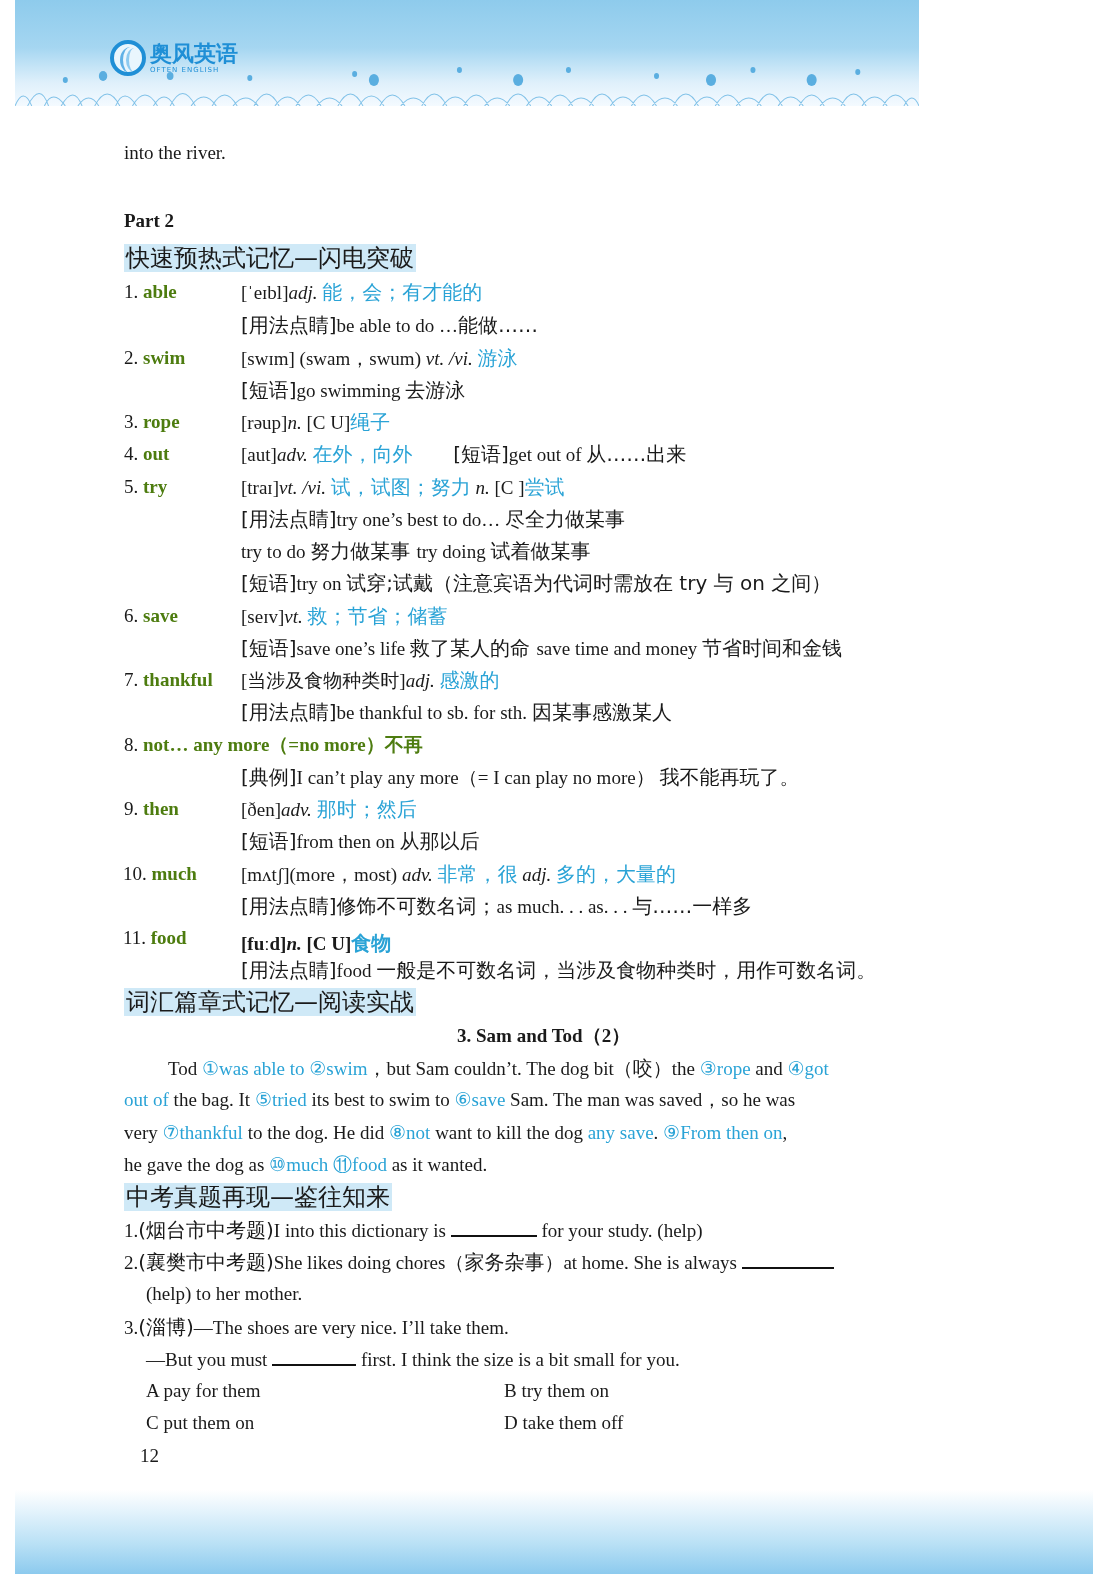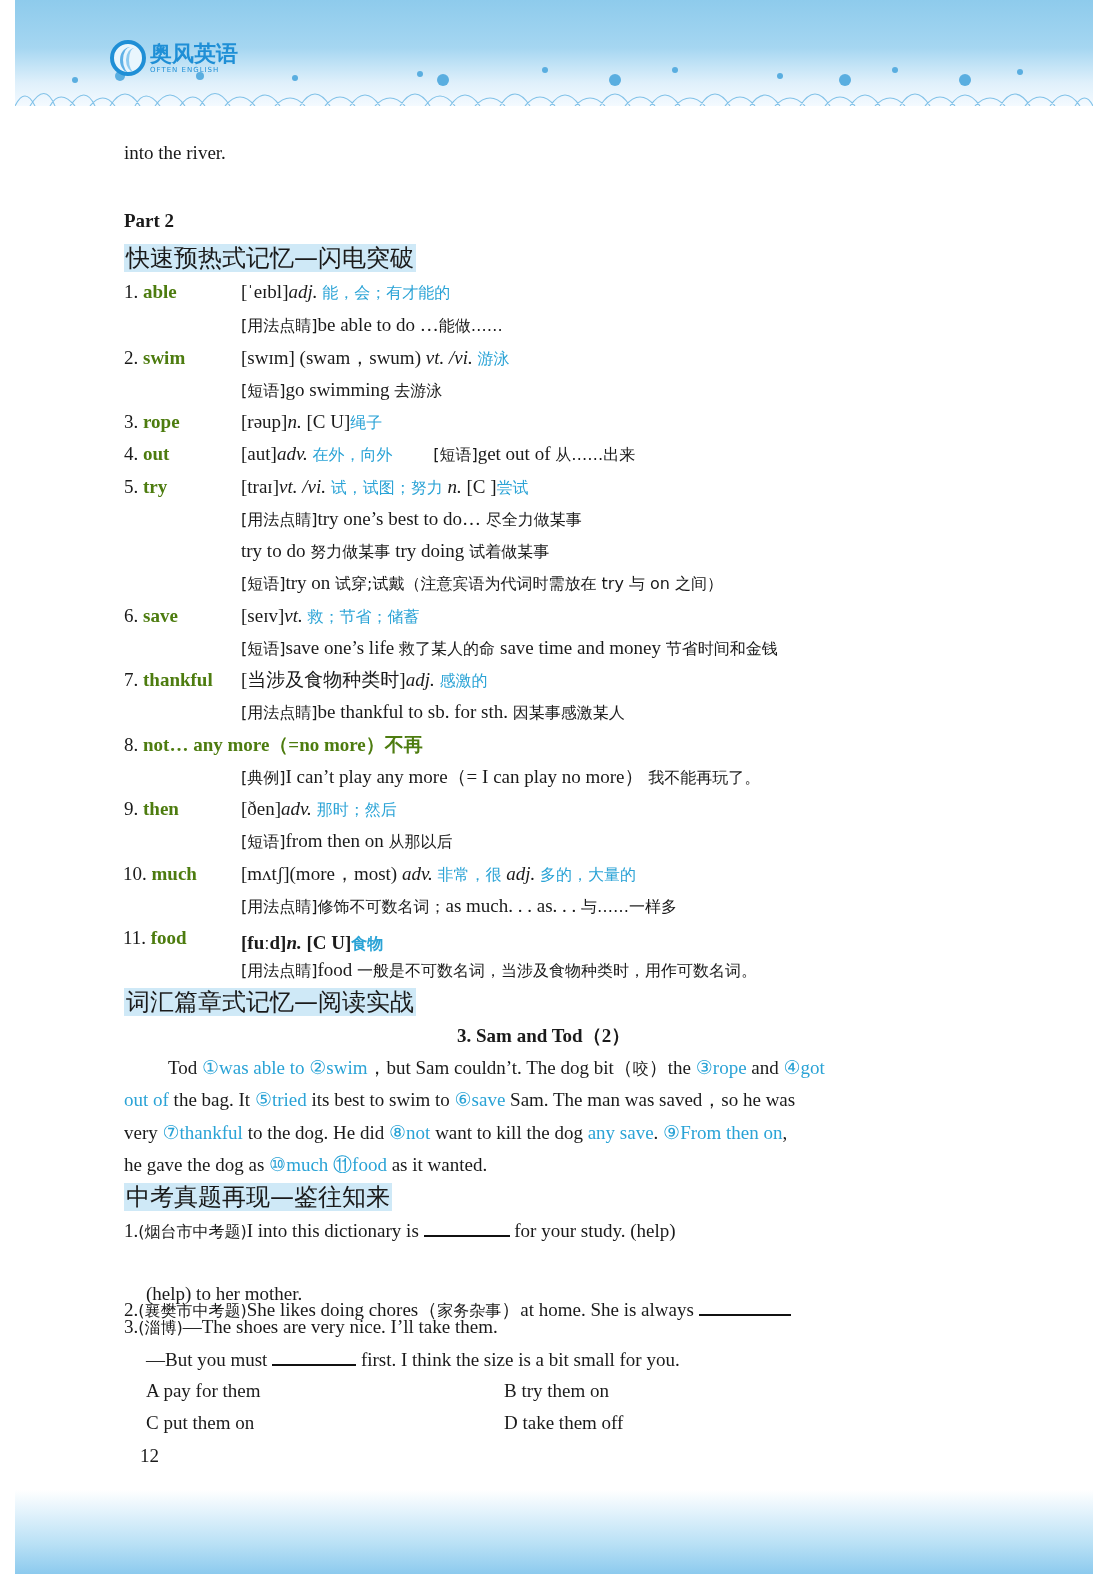--- a/index.html
+++ b/index.html
@@ -3,21 +3,21 @@
 <meta charset="utf-8">
 <style>
   html, body { margin: 0; padding: 0; }
   body {
     width: 1109px; height: 1591px; position: relative; overflow: hidden;
     background: #ffffff;
     font-family: "Liberation Serif", "DejaVu Serif", serif;
     color: #1a1a1a;
   }
   .header-band {
-    position: absolute; left: 15px; top: 0; width: 1078px; height: 106px;
+    position: absolute; left: 15px; top: 0; width: 904px; height: 106px;
     background: linear-gradient(to bottom, #8ecbec 0%, #a5d6f1 45%, #dff0fb 78%, #f4faff 100%);
     overflow: hidden;
   }
   .grass {
     position: absolute; left: 0; bottom: 0; width: 100%; height: 40px;
   }
   .logo {
     position: absolute; left: 95px; top: 40px; display: flex; align-items: center;
   }
   .logo-ring {
@@ -54,21 +54,21 @@
   .line { position: absolute; left: 0; white-space: nowrap; line-height: 26px; }
   .blue { color: #2aa3d6; }
   .hw { color: #4d7c0f; font-weight: bold; }
   .bold { font-weight: bold; }
   .sec-head {
     background: #cfe9f7; padding: 0 2px; font-family: "DejaVu Sans", sans-serif; font-size: 24px;
   }
   .ind { left: 117px; }
   .blank { display: inline-block; border-bottom: 2px solid #111; height: 18px; vertical-align: baseline; }
   .it { font-style: italic; }
-  .cn { font-family: "DejaVu Sans", sans-serif; font-size: 16px; }
+  .cn { font-family: "DejaVu Sans", sans-serif; font-size: 20px; }
 </style>
 </head>
 <body>
 
 <div class="header-band">
   <svg class="grass" viewBox="0 0 1078 40" preserveAspectRatio="none">
     <g stroke="#6fb8e4" stroke-width="1.2" fill="none" opacity="0.85">
       <path d="M0 40 Q10 20 20 40 M15 40 Q30 15 40 40 M35 40 Q45 22 60 40 M55 40 Q70 18 80 40 M75 40 Q88 24 100 40 M95 40 Q110 16 125 40 M120 40 Q130 20 145 40 M140 40 Q155 18 170 40 M165 40 Q178 22 190 40 M185 40 Q200 15 215 40 M210 40 Q225 22 240 40 M235 40 Q250 18 265 40 M260 40 Q275 24 290 40 M285 40 Q300 16 315 40 M310 40 Q325 22 340 40 M335 40 Q350 18 365 40 M360 40 Q375 24 390 40 M385 40 Q400 16 415 40 M410 40 Q425 20 440 40 M435 40 Q450 18 465 40 M460 40 Q475 24 490 40 M485 40 Q500 16 515 40 M510 40 Q525 22 540 40 M535 40 Q550 18 565 40 M560 40 Q575 24 590 40 M585 40 Q600 16 615 40 M610 40 Q625 22 640 40 M635 40 Q650 18 665 40 M660 40 Q675 24 690 40 M685 40 Q700 16 715 40 M710 40 Q725 22 740 40 M735 40 Q750 18 765 40 M760 40 Q775 24 790 40 M785 40 Q800 16 815 40 M810 40 Q825 22 840 40 M835 40 Q850 18 865 40 M860 40 Q875 24 890 40 M885 40 Q900 16 915 40 M910 40 Q925 22 940 40 M935 40 Q950 18 965 40 M960 40 Q975 24 990 40 M985 40 Q1000 16 1015 40 M1010 40 Q1025 22 1040 40 M1035 40 Q1050 18 1065 40 M1060 40 Q1070 24 1078 40"></path>
     </g>
     <g fill="#5aaee0">
@@ -232,21 +232,21 @@
       <span>he gave the dog as </span><span class="blue">⑩much </span><span class="blue">⑪food</span><span> as it wanted.</span>
     </div>
   </div>
 
   <div class="line" style="top:1184px;"><span class="sec-head">中考真题再现—鉴往知来</span></div>
 
   <div class="line" style="top:1217px;">
     <span>1.</span><span class="cn">(烟台市中考题)</span><span>I into this dictionary is </span><span class="blank" style="width:86px;"></span><span> for your study. (help)</span>
   </div>
 
-  <div class="line" style="top:1296px;">
+  <div class="line" style="top:1249px;">
     <span>2.</span><span class="cn">(襄樊市中考题)</span><span>She likes doing chores（</span><span class="cn">家务杂事</span><span>）at home. She is always </span><span class="blank" style="width:92px;"></span>
   </div>
   <div class="line" style="top:1281px;left:22px;">(help) to her mother.</div>
 
   <div class="line" style="top:1314px;">
     <span>3.</span><span class="cn">(淄博)</span><span>—The shoes are very nice. I’ll take them.</span>
   </div>
   <div class="line" style="top:1346px;left:22px;">
     <span>—But you must </span><span class="blank" style="width:84px;"></span><span> first. I think the size is a bit small for you.</span>
   </div>

